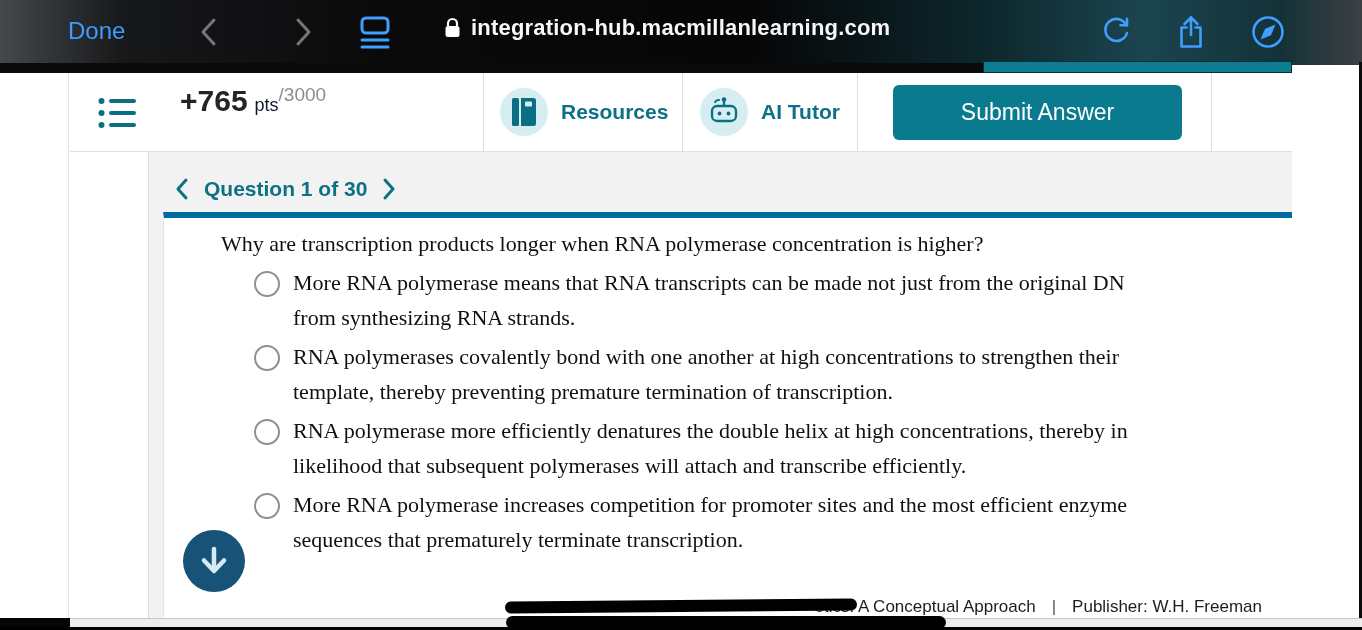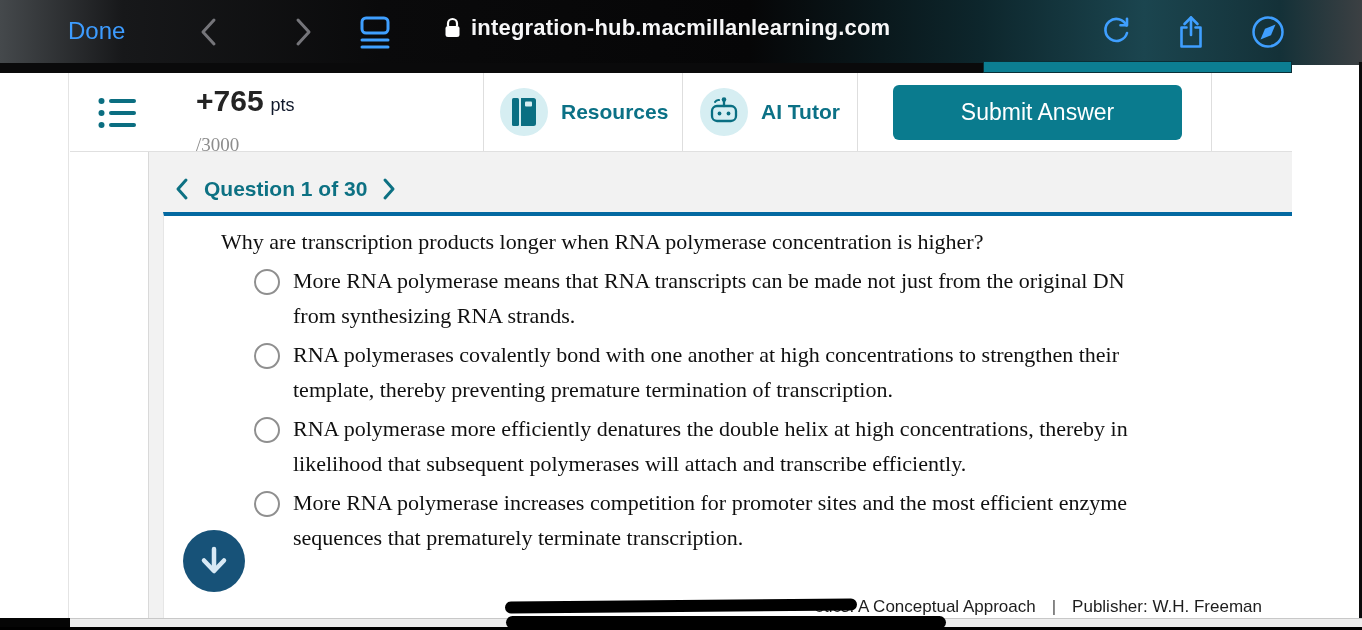--- a/index.html
+++ b/index.html
@@ -16,38 +16,38 @@
 
   
   .strip-black{position:absolute;left:0;top:63px;width:983px;height:10px;background:#0a0a0b;}
   .strip-teal{position:absolute;left:983px;top:61px;width:309px;height:12px;background:#0c7e92;border:1px solid #0a2e35;box-sizing:border-box;}
   .right-edge{position:absolute;left:1359px;top:62px;width:3px;height:568px;background:#0b0b0c;}
 
   
   .hd-border{position:absolute;left:70px;top:151px;width:1222px;height:1px;background:#e0e0e0;}
   .hd-div{position:absolute;top:73px;height:78px;width:1px;background:#dedede;}
   .hamburger{position:absolute;left:98px;top:96px;}
-  .points{position:absolute;left:196px;top:84px;display:flex;flex-direction:column;}
+  .points{position:absolute;left:180px;top:84px;display:flex;flex-direction:row;}
   .points-row{display:flex;align-items:baseline;gap:7px;}
   .points-val{font-size:30px;font-weight:700;color:#242424;}
   .points-unit{font-size:18px;color:#0f172a;}
-  .points-total{font-size:19px;color:#8c8c8c;margin-top:16px;font-family:Liberation Serif, serif;}
+  .points-total{font-size:19px;color:#8c8c8c;margin-top:0;}
   .hd-btn{position:absolute;display:flex;align-items:center;gap:13px;cursor:default;}
   .icon-circle{width:48px;height:48px;border-radius:50%;background:#d6eef2;display:flex;align-items:center;justify-content:center;flex:none;}
   .hd-btn-label{font-size:21px;font-weight:700;color:#0b7186;}
   .submit-btn{position:absolute;left:893px;top:85px;width:289px;height:55px;background:#0a7b8e;border:none;border-radius:6px;
     color:#fff;font-size:23px;font-family:"Liberation Sans",sans-serif;display:flex;align-items:center;justify-content:center;}
 
   
   .vline-a{position:absolute;left:68px;top:73px;width:1px;height:545px;background:#e4e4e4;}
   .content-bg{position:absolute;left:148px;top:152px;width:1144px;height:466px;background:#f2f2f2;border-left:1px solid #d9d9d9;box-sizing:border-box;}
   .qnav{position:absolute;left:175px;top:177px;display:flex;align-items:center;gap:15px;}
   .qnav-label{font-size:21px;font-weight:700;color:#0d7183;}
   .card{position:absolute;left:163px;top:212px;width:1129px;height:406px;background:#fff;
-    border-left:1px solid #e6e6e6;border-top:4px solid #0369a1;box-sizing:border-box;overflow:hidden;
+    border-left:1px solid #e6e6e6;border-top:6px solid #0369a1;box-sizing:border-box;overflow:hidden;
     font-family:"Liberation Serif",serif;color:#101010;}
   .q-prompt{margin:9px 0 0 57px;font-size:22px;line-height:34px;white-space:nowrap;}
   .option{display:flex;margin:4px 0 0 90px;}
   .radio{width:22px;height:22px;border:2.5px solid #8f8f8f;border-radius:50%;background:#fff;flex:none;margin-top:6px;}
   .opt-text{margin-left:13px;font-size:22px;line-height:35px;white-space:nowrap;}
 
   
   .fab{position:absolute;left:183px;top:530px;width:62px;height:62px;border-radius:50%;background:#175278;
     display:flex;align-items:center;justify-content:center;}
 

